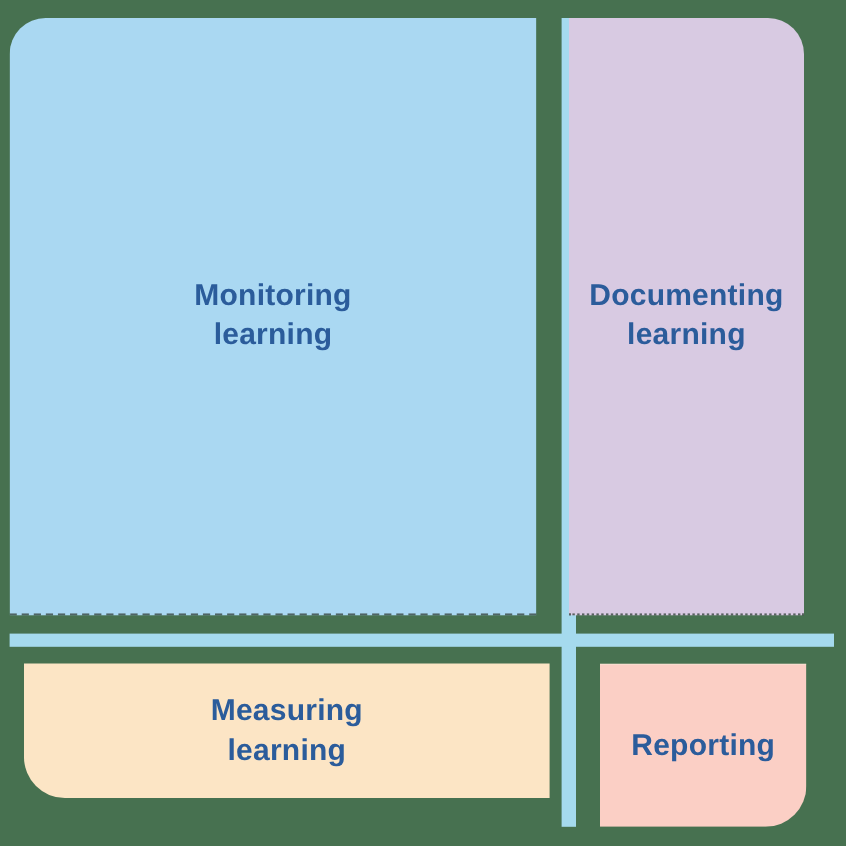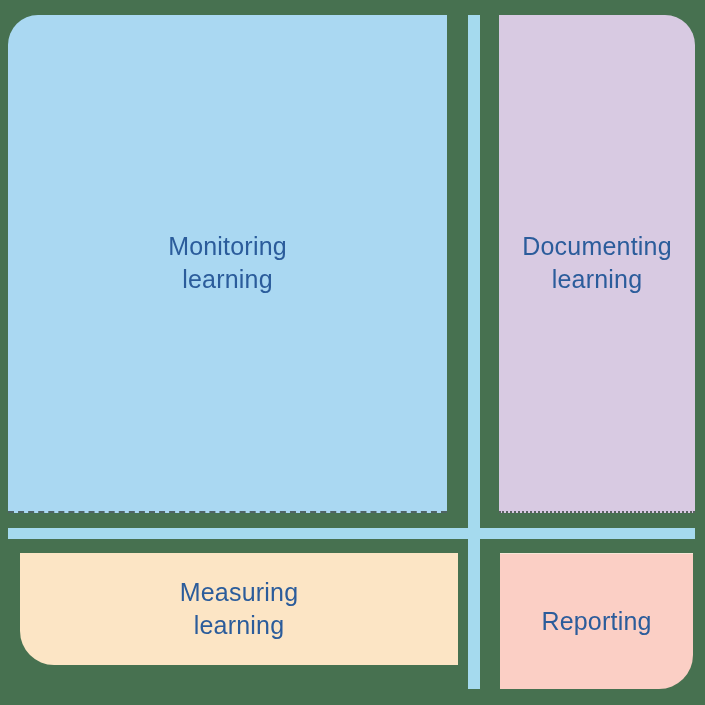--- a/index.html
+++ b/index.html
@@ -18,50 +18,50 @@
     display: flex;
     flex-direction: column;
     align-items: center;
     justify-content: center;
     box-sizing: border-box;
     text-align: center;
   }
   .quadrant .label-line {
     font-size: 25px;
     line-height: 33px;
-    font-weight: 400;
+    font-weight: 700;
     letter-spacing: 0.2px;
   }
   #quadrant-monitoring {
     left: 8px;
     top: 15px;
     width: 439px;
     height: 498px;
     border-top-left-radius: 30px;
     border-bottom: 2px dashed rgba(48, 62, 54, 0.75);
   }
   #quadrant-documenting {
-    left: 499px;
+    left: 474px;
     top: 15px;
     width: 196px;
     height: 498px;
     border-top-right-radius: 30px;
     border-bottom: 2px dotted rgba(48, 62, 54, 0.75);
   }
   #quadrant-measuring {
     left: 20px;
     top: 553px;
     width: 438px;
     height: 112px;
     border-bottom-left-radius: 34px;
   }
   #quadrant-reporting {
     left: 500px;
     top: 553px;
-    width: 193px;
+    width: 172px;
     height: 136px;
     border-bottom-right-radius: 34px;
     border-top: 1px solid rgba(245, 240, 222, 0.7);
   }
   .divider {
     position: absolute;
   }
   #divider-vertical {
     left: 468px;
     top: 15px;

